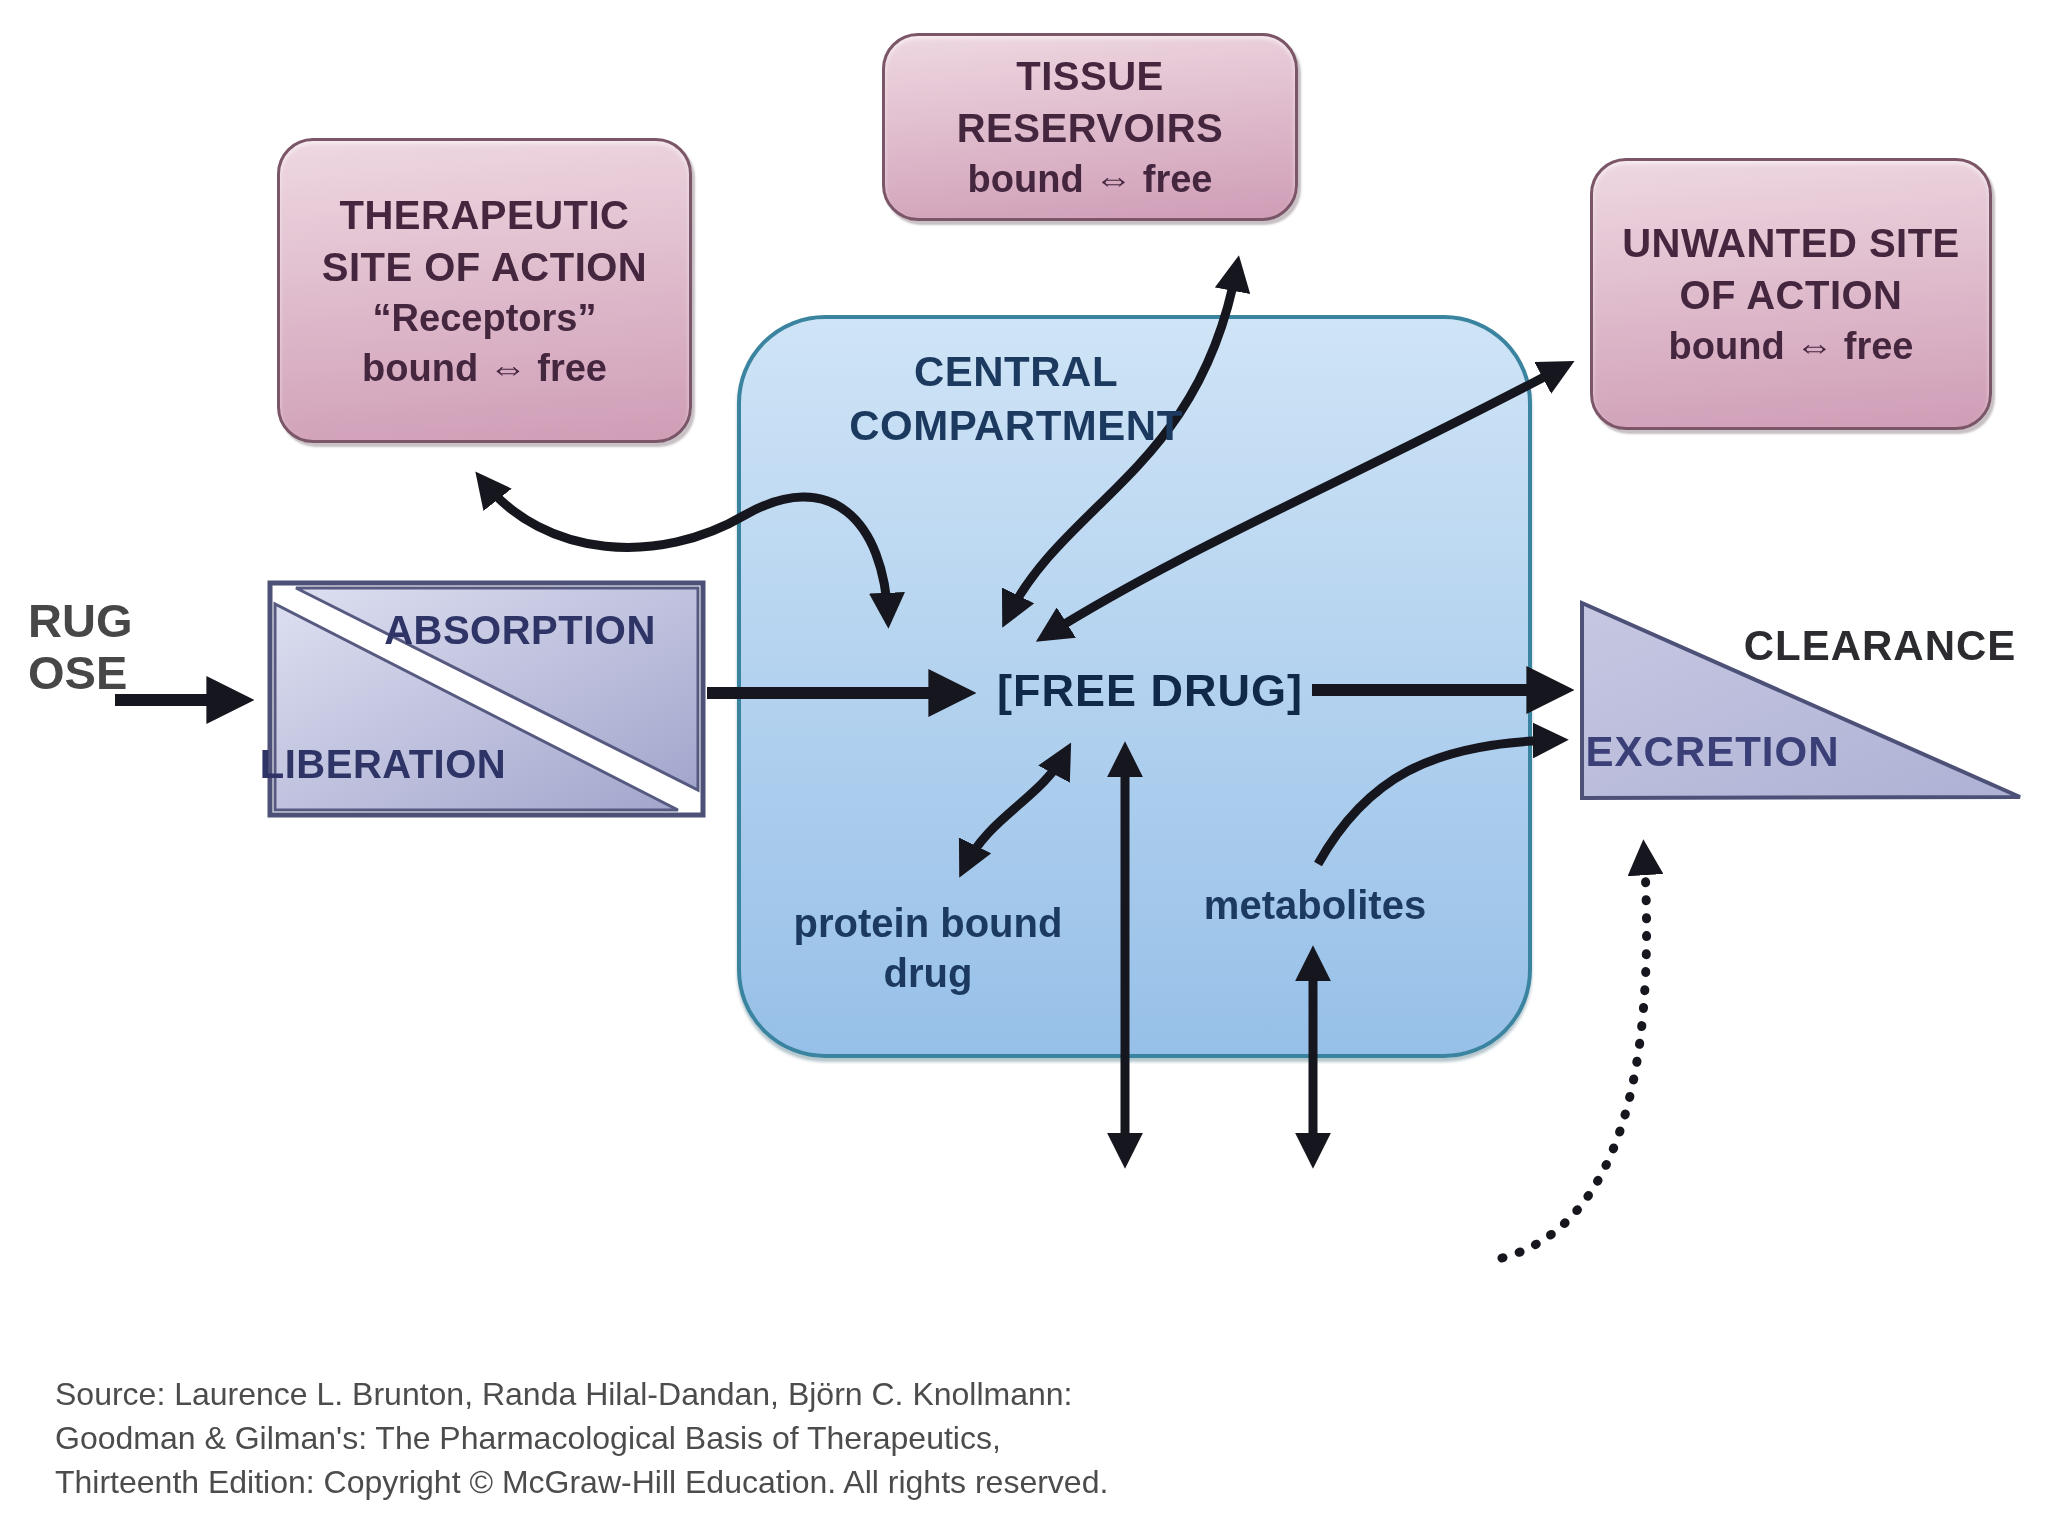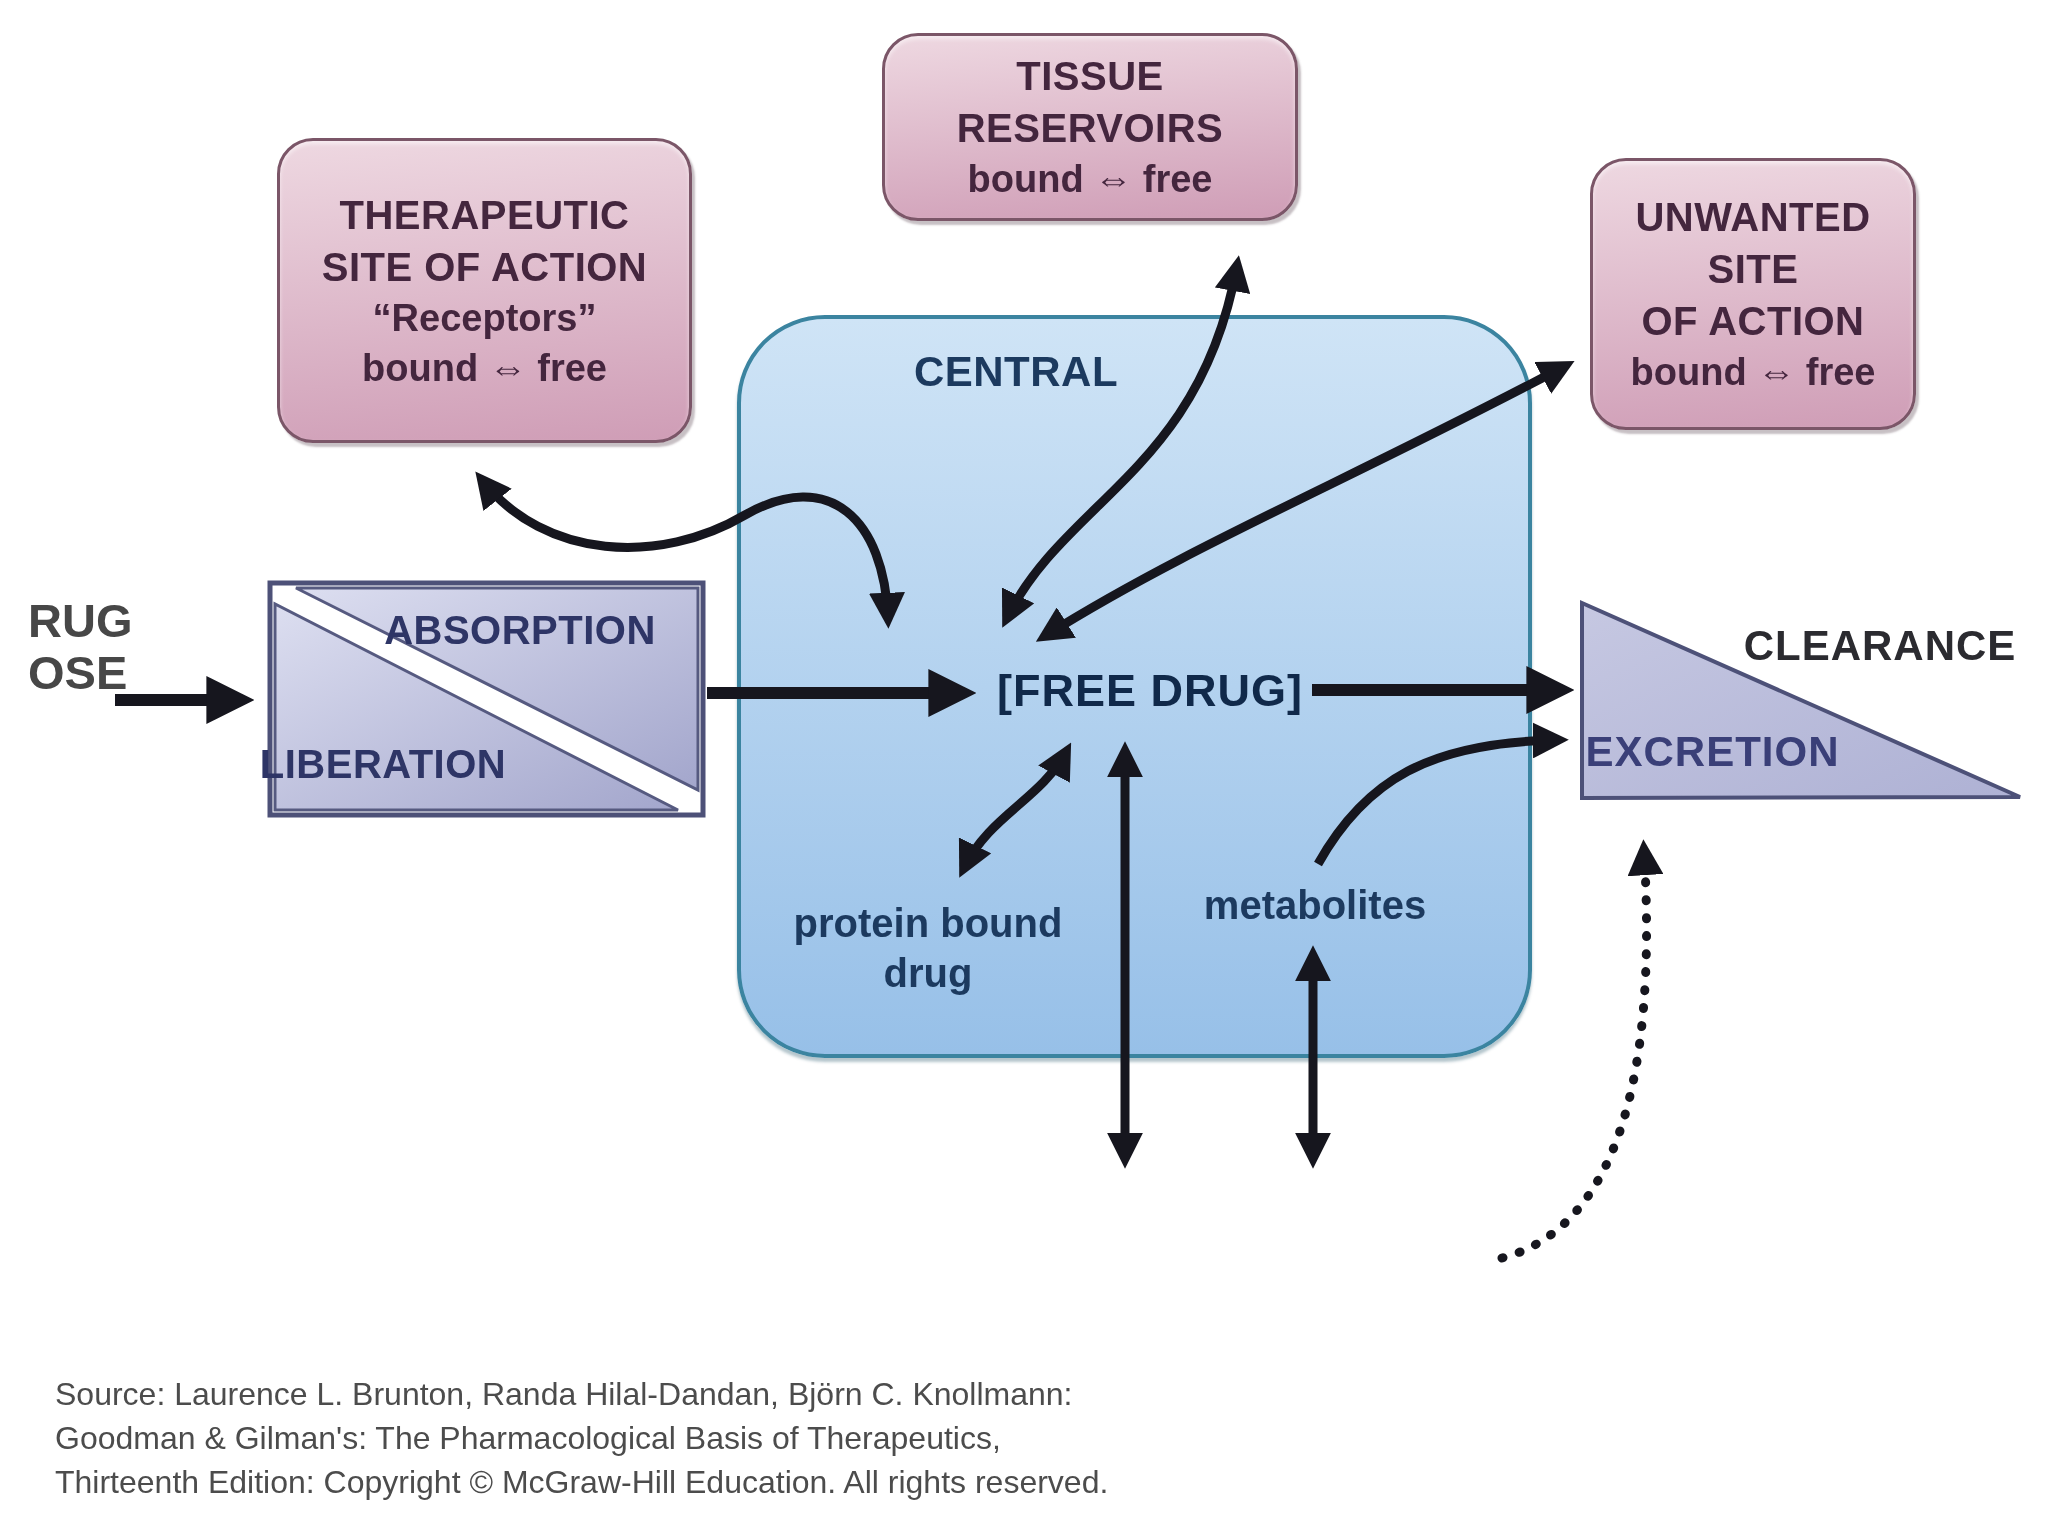--- a/index.html
+++ b/index.html
@@ -70,21 +70,21 @@
     <div class="pink-sub">bound ⇔ free</div>
   </div>
 
   <div class="abs ctr pinkbox" style="left:277px;top:138px;width:415px;height:305px;">
     <div class="pink-title">THERAPEUTIC</div>
     <div class="pink-title">SITE OF ACTION</div>
     <div class="pink-sub">“Receptors”</div>
     <div class="pink-sub">bound ⇔ free</div>
   </div>
 
-  <div class="abs ctr pinkbox" style="left:1590px;top:158px;width:326px;height:272px;">
+  <div class="abs ctr pinkbox" style="left:1590px;top:158px;width:402px;height:272px;">
     <div class="pink-title">UNWANTED SITE</div>
     <div class="pink-title">OF ACTION</div>
     <div class="pink-sub">bound ⇔ free</div>
   </div>
 
 
   <svg class="overlay" width="2048" height="1536" viewBox="0 0 2048 1536">
     <defs>
       <linearGradient id="gradLav" x1="0" y1="0" x2="1" y2="1">
         <stop offset="0" stop-color="#dcdef0"></stop>
@@ -119,20 +119,21 @@
     <path class="arrow" d="M1125,752 L1125,1158" marker-start="url(#ah)" marker-end="url(#ah)"></path>
     <path class="arrow" d="M1313,956 L1313,1158" marker-start="url(#ah)" marker-end="url(#ah)"></path>
 
     <path class="arrow" d="M1318,864 C1365,780 1430,742 1558,740" marker-end="url(#ah)"></path>
 
     <path class="arrow dotted" d="M1502,1258 C1615,1228 1658,1080 1644,850" marker-end="url(#ah)"></path>
   </svg>
 
   <div class="abs ctr central-label" style="left:816px;top:345px;width:400px;">
     <div>CENTRAL</div>
+    <div>COMPARTMENT</div>
   </div>
 
   <div class="abs ctr freedrug" style="left:995px;top:665px;width:310px;">[FREE DRUG]</div>
 
   <div class="abs ctr innerlabel" style="left:778px;top:898px;width:300px;">
     <div>protein bound</div>
     <div>drug</div>
   </div>
 
   <div class="abs ctr innerlabel" style="left:1190px;top:880px;width:250px;">metabolites</div>

